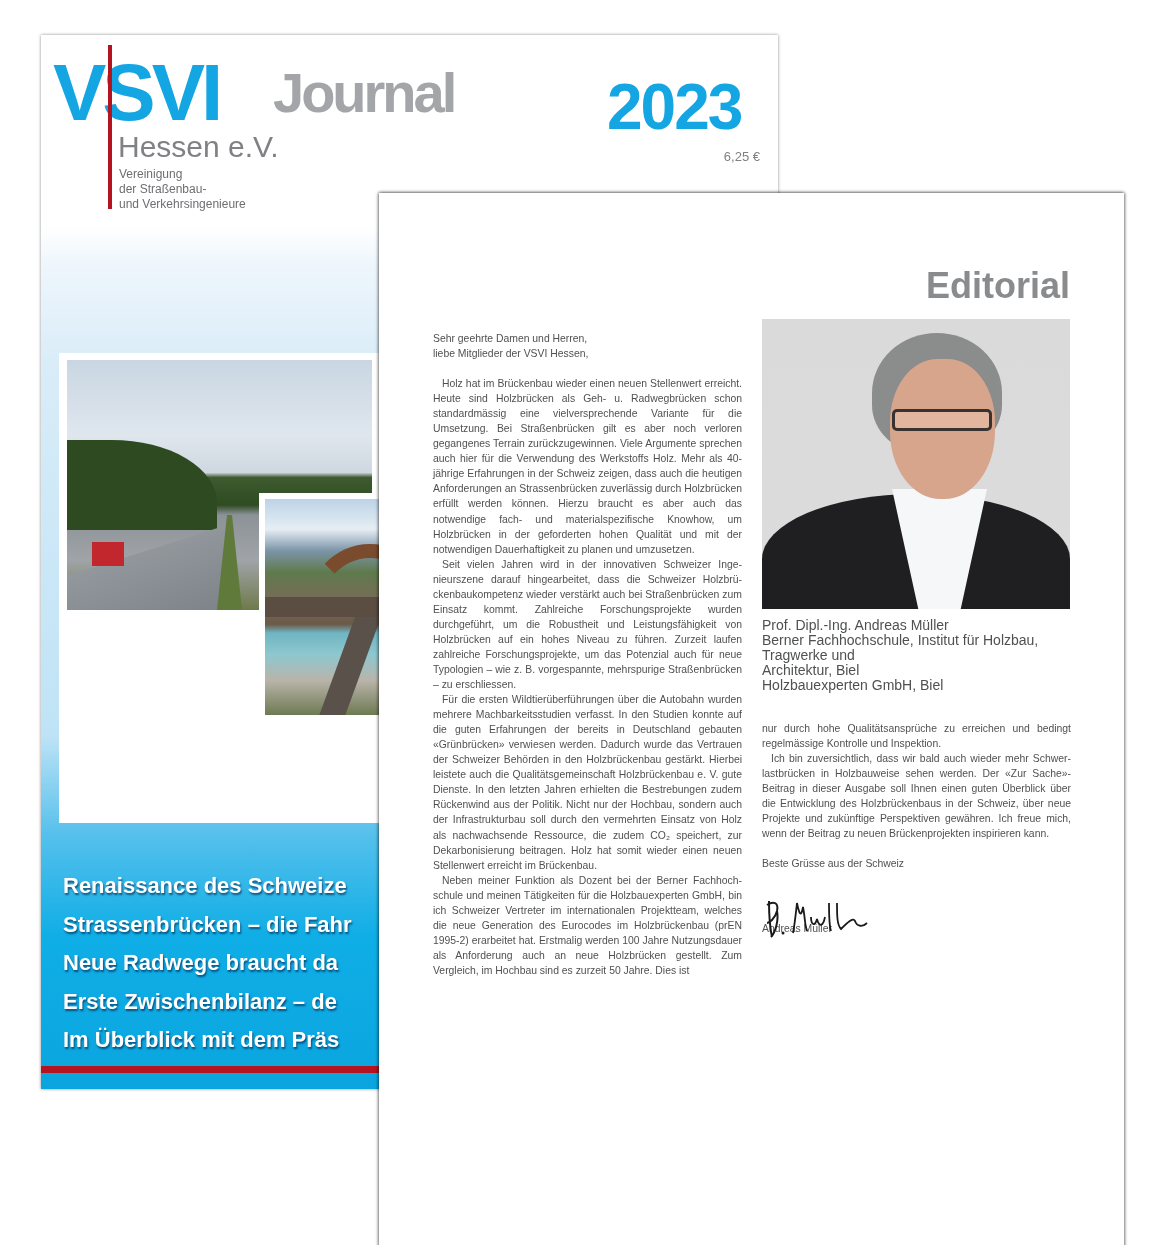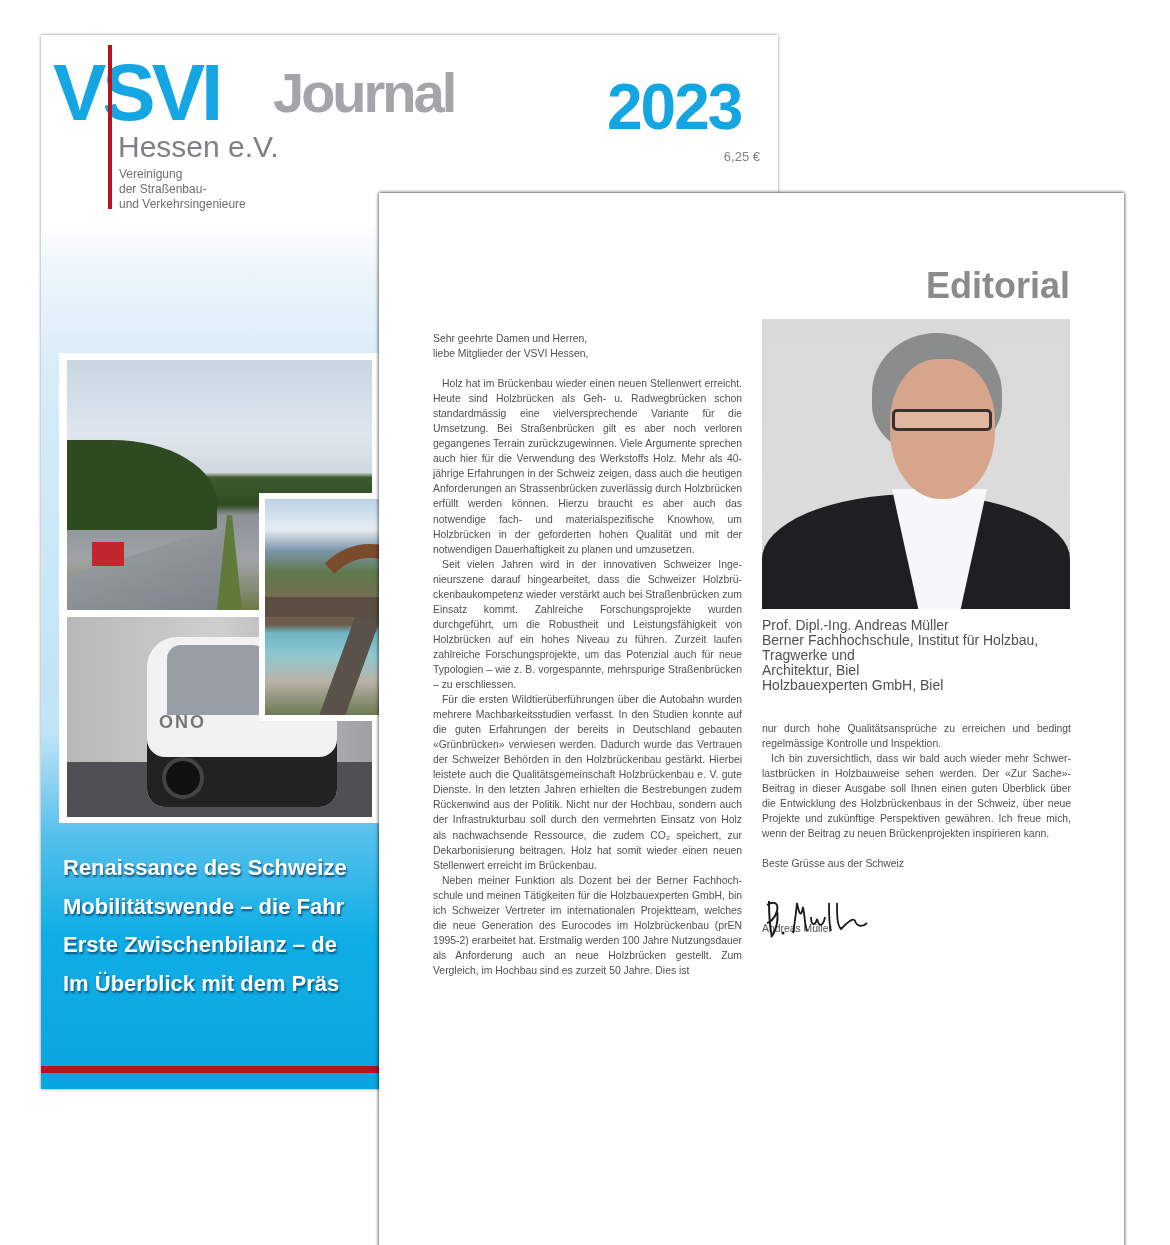--- a/index.html
+++ b/index.html
@@ -44,21 +44,21 @@
     .photo-cargo .vehicle { position: absolute; left: 80px; top: 20px; width: 190px; height: 170px; background: #f2f2f2; border-radius: 30px 30px 18px 18px; box-shadow: inset 0 -50px 0 #222; }
     .photo-cargo .window { position: absolute; left: 100px; top: 28px; width: 100px; height: 70px; background: rgba(80,90,100,0.55); border-radius: 14px 14px 0 0; }
     .photo-cargo .brand { position: absolute; left: 92px; top: 95px; font-size: 18px; font-weight: bold; color: #777; letter-spacing: 2px; }
     .photo-cargo .wheel { position: absolute; left: 95px; top: 140px; width: 42px; height: 42px; border-radius: 50%; background: #111; border: 4px solid #444; }
     .photo-bridge { left: 200px; top: 140px; width: 130px; height: 228px; border: 6px solid #fff; border-right: none;
       background: linear-gradient(to bottom, #bcd3e6 0%, #e6eef4 14%, #7b94a8 24%, #5f7a4c 34%, #7a6a58 48%, #6b5a48 58%, #6fb5c3 62%, #8ec7cf 72%, #b9b4aa 84%, #6e7a52 100%); }
     .photo-bridge .arch { position: absolute; left: 40px; top: 45px; width: 130px; height: 140px; border: 14px solid #7a4b2d; border-radius: 50%; border-bottom-color: transparent; border-left-color: transparent; }
     .photo-bridge .deck { position: absolute; left: 0; top: 98px; width: 100%; height: 20px; background: #5b4d42; }
     .photo-bridge .leg { position: absolute; left: 70px; top: 118px; width: 26px; height: 110px; background: #59514a; transform: skewX(-20deg); }
 
-    .cover .headlines { position: absolute; left: 22px; top: 814px; }
+    .cover .headlines { position: absolute; left: 22px; top: 832px; }
     .cover .headline { font-weight: bold; font-size: 22px; color: #ffffff; line-height: 38.5px; white-space: nowrap;
       text-shadow: 1px 2px 2px rgba(0,40,80,0.7); }
     .cover .redbar-h { position: absolute; left: 0; bottom: 16px; width: 100%; height: 7px; background: #b3141f; }
 
     
     .page {
       position: absolute; left: 379px; top: 193px; width: 745px; height: 1060px; background: #ffffff;
       box-shadow: -1px 0 3px rgba(0,0,0,0.35), 1px 0 3px rgba(0,0,0,0.35), 0 -1px 3px rgba(0,0,0,0.3);
     }
     .page .section-title { position: absolute; right: 54px; top: 48px; font-weight: bold; font-size: 36px; color: #8a8b8d; margin-top: 24px; }
@@ -98,37 +98,31 @@
   </div>
   <div class="price">6,25 €</div>
 
   <div class="collage">
     <div class="photo photo-highway">
       <div class="trees"></div>
       <div class="road"></div>
       <div class="median"></div>
       <div class="truck"></div>
     </div>
-    <div class="photo photo-cargo">
-      <div class="ground"></div>
-      <div class="vehicle"></div>
-      <div class="window"></div>
-      <div class="brand">ONO</div>
-      <div class="wheel"></div>
-    </div>
     <div class="photo photo-bridge">
       <div class="arch"></div>
       <div class="deck"></div>
       <div class="leg"></div>
     </div>
   </div>
 
   <div class="headlines">
     <div class="headline">Renaissance des Schweize</div>
-    <div class="headline">Mobilitätswende – die Fahr</div>
+    <div class="headline">Strassenbrücken – die Fahr</div>
+    <div class="headline">Neue Radwege braucht da</div>
     <div class="headline">Erste Zwischenbilanz – de</div>
     <div class="headline">Im Überblick mit dem Präs</div>
   </div>
   <div class="redbar-h"></div>
 </div>
 
 <div class="page">
   <div class="section-title">Editorial</div>
 
   <div class="col col-left">

